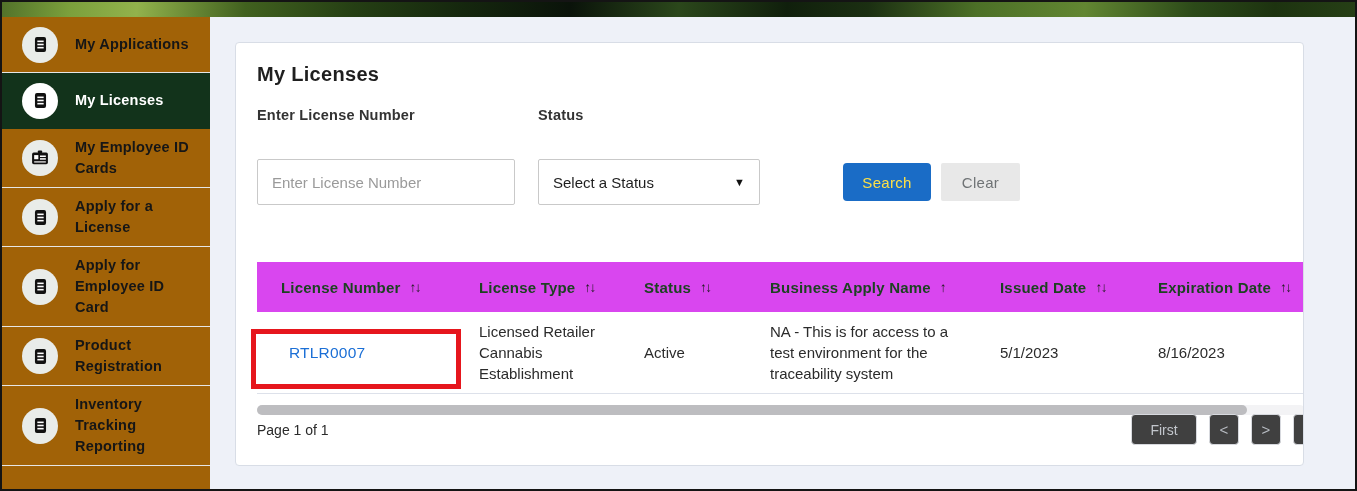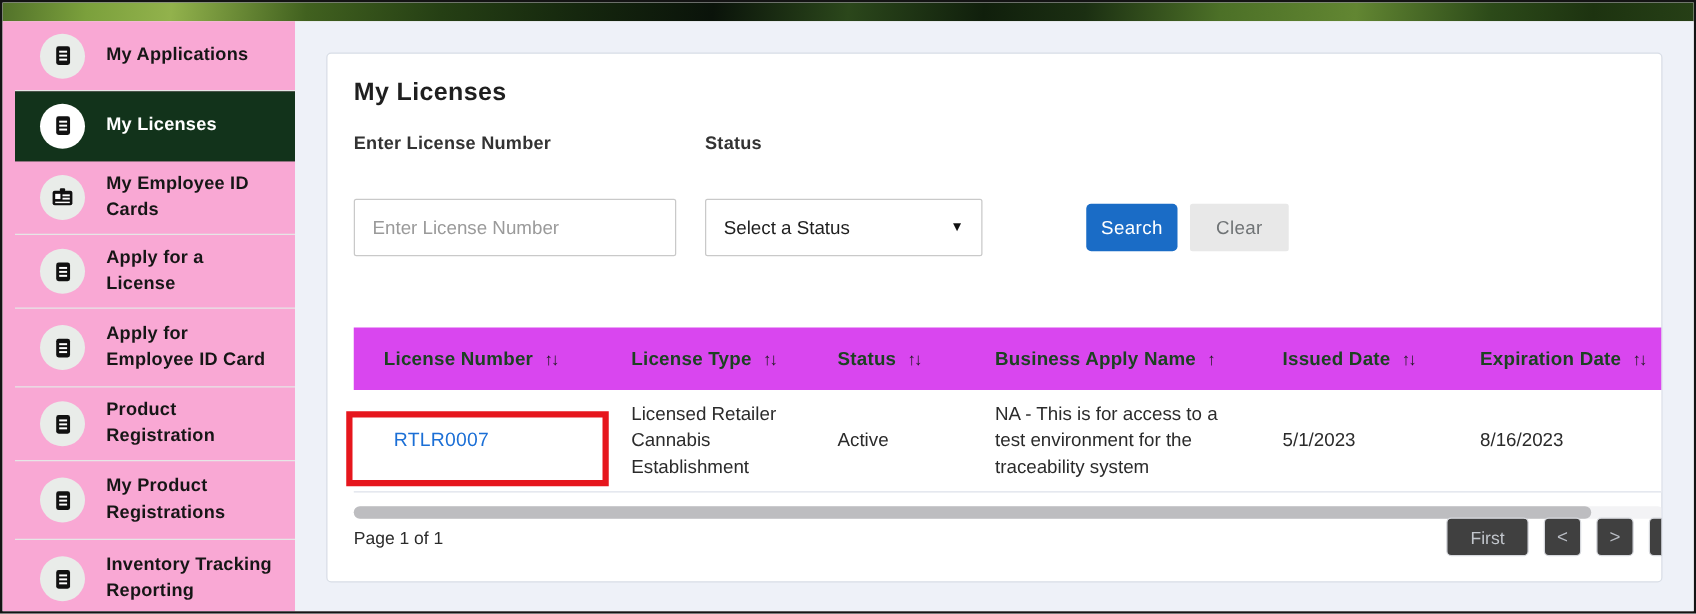--- a/index.html
+++ b/index.html
@@ -1,42 +1,42 @@
 <!DOCTYPE html>
 <html><head>
 <meta charset="utf-8">
 <style>
   html,body{margin:0;padding:0;background:#fff;font-family:"Liberation Sans",sans-serif;}
   .frame{position:relative;width:1357px;height:491px;box-sizing:border-box;border:2px solid #141414;overflow:hidden;background:#fff;}
   .photo-strip{height:15px;width:100%;
     background:linear-gradient(95deg,#52722a 0%,#7ba03c 5%,#92b24c 10%,#41611f 18%,#253f14 26%,#15270e 34%,#0a130a 42%,#2b471b 50%,#101f0c 58%,#1b2f12 64%,#4c7027 72%,#628632 80%,#2c4a19 88%,#1d3310 94%,#263f16 100%);}
   .content-row{display:flex;height:472px;}
   
-  .sidebar{width:224px;flex-shrink:0;background:#f9a8d4;padding-left:10px;}
+  .sidebar{width:208px;flex-shrink:0;background:#a16207;}
   .side-item{display:flex;align-items:center;gap:17px;padding:8px 14px 8px 20px;border-bottom:1px solid #e6e6e6;min-height:39px;cursor:pointer;}
   .side-item.two{min-height:46px;}
   .icon-circle{width:36px;height:36px;border-radius:50%;background:#e9ece9;display:flex;align-items:center;justify-content:center;flex-shrink:0;}
   .side-label{font-size:14.5px;font-weight:600;color:#161616;letter-spacing:.2px;line-height:21px;}
   .side-item.selected{background:#12331b;border-bottom-color:#12331b;}
   .side-item.selected .icon-circle{background:#fff;}
   .side-item.selected .side-label{color:#fff;}
   
   .main{flex:1;position:relative;background:#eef1f8;}
   .card{position:relative;margin:25px 0 0 25px;width:1069px;height:424px;background:#fff;border:1px solid #d8dde6;border-radius:4px;box-sizing:border-box;padding:20px 0 0 21px;overflow:hidden;}
   .page-title{margin:0;font-size:20px;font-weight:700;color:#1f1f1f;letter-spacing:.3px;}
   
   .filters{display:flex;align-items:flex-end;margin-top:21px;}
   .field{display:flex;flex-direction:column;width:258px;margin-right:23px;gap:28px;}
   .field label{font-size:14.5px;font-weight:600;color:#333;letter-spacing:.2px;margin-bottom:8px;}
   .text-input{box-sizing:border-box;width:258px;height:46px;border:1px solid #c9c9c9;border-radius:2px;padding:0 14px;font-size:15px;color:#222;font-family:"Liberation Sans",sans-serif;}
   .text-input::placeholder{color:#9a9a9a;}
   .select{box-sizing:border-box;width:222px;height:46px;border:1px solid #c9c9c9;border-radius:2px;display:flex;align-items:center;justify-content:space-between;padding:0 14px;cursor:pointer;background:#fff;}
   .select .sel-value{font-size:15px;color:#1e1e1e;}
   .select .caret{font-size:11px;color:#111;}
-  .btn-search{margin-left:24px;margin-bottom:4px;width:73px;height:38px;border:none;border-radius:4px;background:#1a6cc6;color:#ffffff;font-size:15px;font-weight:500;font-family:"Liberation Sans",sans-serif;cursor:pointer;letter-spacing:.3px;}
+  .btn-search{margin-left:24px;margin-bottom:4px;width:88px;height:38px;border:none;border-radius:4px;background:#1a6cc6;color:#fde047;font-size:15px;font-weight:500;font-family:"Liberation Sans",sans-serif;cursor:pointer;letter-spacing:.3px;}
   .btn-clear{margin-left:10px;margin-bottom:4px;width:79px;height:38px;border:none;border-radius:2px;background:#e8e8e8;color:#6f7375;font-size:15px;font-weight:500;font-family:"Liberation Sans",sans-serif;cursor:pointer;letter-spacing:.3px;}
   
   .table{position:relative;margin-top:57px;width:1048px;}
   .thead,.trow{display:grid;grid-template-columns:208px 165px 126px 230px 158px 161px;}
   .thead{background:#d946ef;height:50px;}
   .th{display:flex;align-items:center;padding-left:14px;font-size:15px;font-weight:700;color:#1c4321;letter-spacing:.2px;cursor:pointer;}
   .th.first{padding-left:24px;}
   .sort{margin-left:9px;font-size:13.5px;font-weight:400;color:#1b1b1b;letter-spacing:-1.5px;}
   .trow{background:#fff;min-height:81px;align-items:center;border-bottom:1px solid #dde1ea;}
   .td{padding:6px 14px 6px 14px;font-size:15px;color:#2b2b2b;line-height:21px;}
@@ -131,31 +131,20 @@
       </div>
       <div class="side-item two">
         <span class="icon-circle">
           <svg width="19" height="19" viewBox="0 0 24 24">
               <rect x="5" y="2.5" width="14" height="19" rx="2.5" fill="#111"></rect>
               <rect x="8" y="7" width="8" height="2" fill="#fff"></rect>
               <rect x="8" y="11" width="8" height="2" fill="#fff"></rect>
               <rect x="8" y="15" width="8" height="2" fill="#fff"></rect>
             </svg>
         </span>
-        <span class="side-label">My Product Registrations</span>
-      </div>
-      <div class="side-item two">
-        <span class="icon-circle">
-          <svg width="19" height="19" viewBox="0 0 24 24">
-              <rect x="5" y="2.5" width="14" height="19" rx="2.5" fill="#111"></rect>
-              <rect x="8" y="7" width="8" height="2" fill="#fff"></rect>
-              <rect x="8" y="11" width="8" height="2" fill="#fff"></rect>
-              <rect x="8" y="15" width="8" height="2" fill="#fff"></rect>
-            </svg>
-        </span>
         <span class="side-label">Inventory Tracking Reporting</span>
       </div>
     </aside>
 
     <main class="main">
       <section class="card">
         <h1 class="page-title">My Licenses</h1>
 
         <div class="filters">
           <div class="field">

